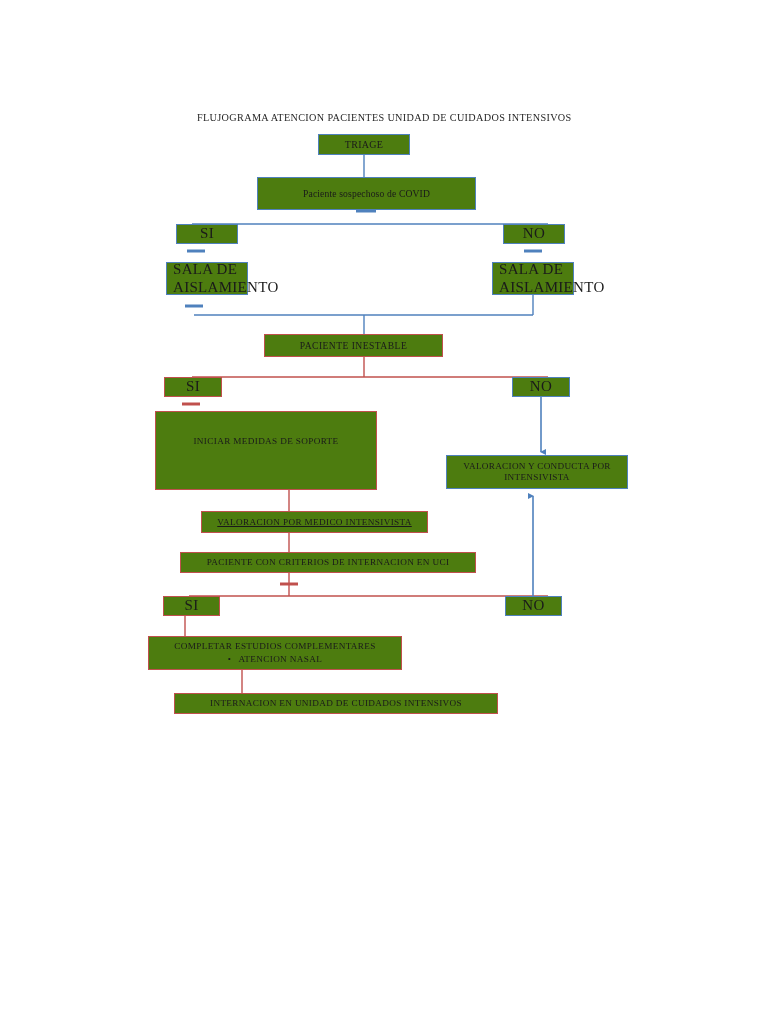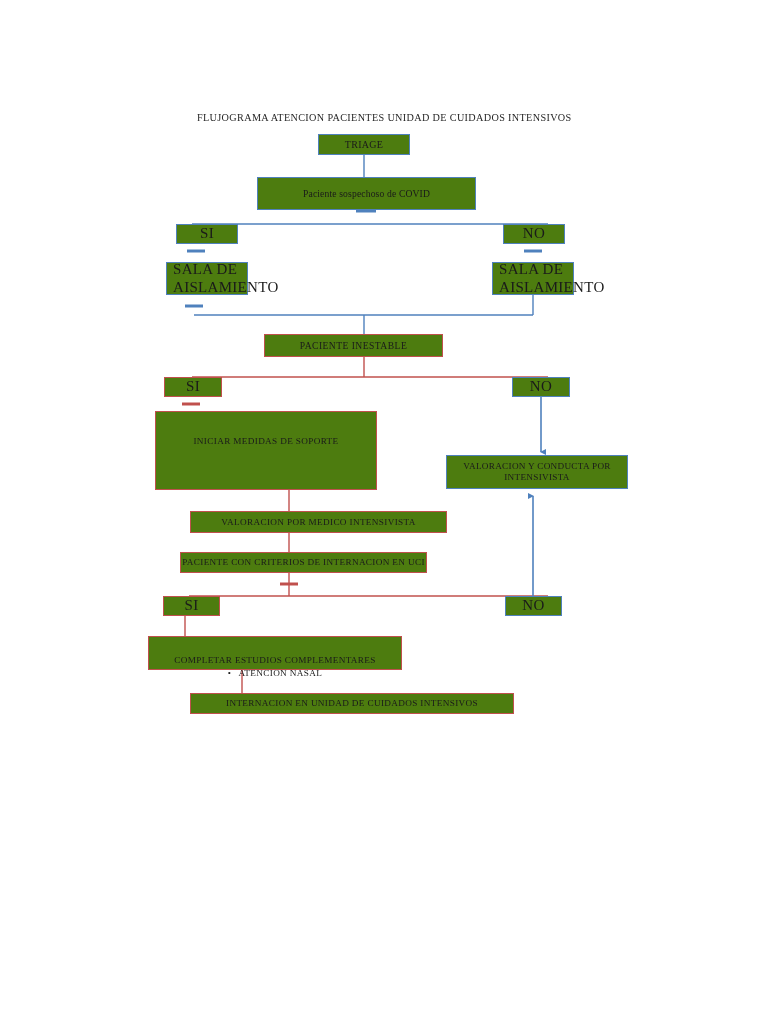--- a/index.html
+++ b/index.html
@@ -193,40 +193,40 @@
 
   <div class="node red" style="left:155px; top:411px; width:222px; height:79px; justify-content:flex-start; padding-top:23px;">
     <span class="head">INICIAR MEDIDAS DE SOPORTE</span>
   </div>
 
   <div class="node blue" style="left:430px; top:455px; width:182px; height:34px;margin-left:16px;">
     <span class="line t-val">VALORACION Y CONDUCTA POR</span>
     <span class="line t-val">INTENSIVISTA</span>
   </div>
 
-  <div class="node red" style="left:190px; top:511px; width:257px; height:22px;">
+  <div class="node red" style="left:201px; top:511px; width:227px; height:22px;text-decoration:underline;">
     <span class="line t-box">VALORACION POR MEDICO INTENSIVISTA</span>
   </div>
 
-  <div class="node red" style="left:180px; top:552px; width:247px; height:21px;">
+  <div class="node red" style="left:180px; top:552px; width:296px; height:21px;">
     <span class="line t-box">PACIENTE CON CRITERIOS DE INTERNACION EN UCI</span>
   </div>
 
   <div class="node red" style="left:163px; top:596px; width:57px; height:20px;">
     <span class="line t-yn">SI</span>
   </div>
 
   <div class="node blue" style="left:505px; top:596px; width:57px; height:20px;">
     <span class="line t-yn">NO</span>
   </div>
 
-  <div class="node red" style="left:148px; top:636px; width:254px; height:34px; justify-content:flex-start; padding-top:17px;">
+  <div class="node red" style="left:148px; top:636px; width:254px; height:34px; justify-content:flex-start; padding-top:3px;">
     <span class="head">COMPLETAR ESTUDIOS COMPLEMENTARES</span>
     <ul class="bullets">
       <li>ATENCION NASAL</li>
     </ul>
   </div>
 
-  <div class="node red" style="left:190px; top:693px; width:324px; height:21px;">
+  <div class="node red" style="left:174px; top:693px; width:324px; height:21px;">
     <span class="line t-box">INTERNACION EN UNIDAD DE CUIDADOS INTENSIVOS</span>
   </div>
 
 </div>
 
 </body></html>

